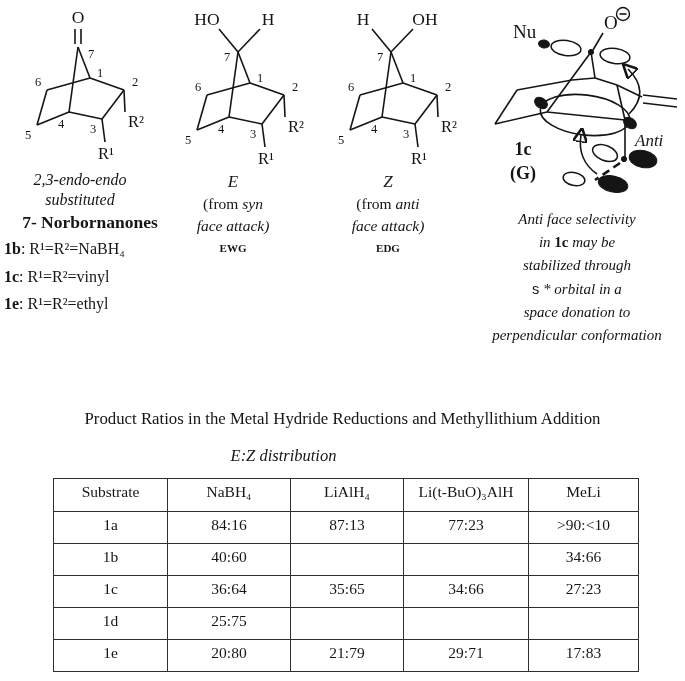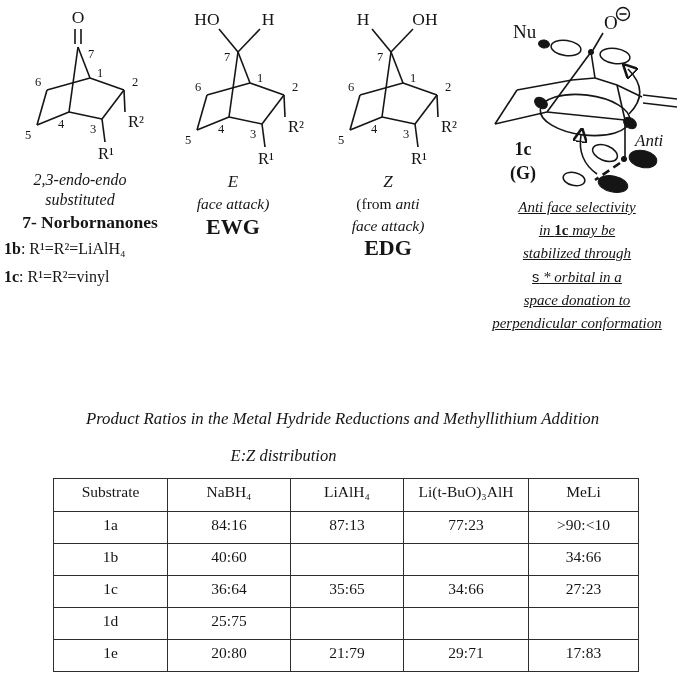--- a/index.html
+++ b/index.html
@@ -7,27 +7,27 @@
     position:relative; width:685px; height:681px; background:#ffffff;
     font-family:"Liberation Serif","DejaVu Serif",serif; color:#151515;
     overflow:hidden;
   }
   .abs { position:absolute; }
   .cap { text-align:center; }
   .it { font-style:italic; }
   .bd { font-weight:bold; }
   .capline { font-size:15.5px; line-height:21.5px; }
   .letterline { font-size:17px; line-height:22px; }
-  .groupline { font-size:22px; line-height:24px; }
+  .groupline { font-size:11px; line-height:24px; }
   .struct-cap1 { font-size:16px; line-height:20px;text-align:center; }
   .norb-title { font-size:17.5px; line-height:24px; }
   .sublist { font-size:16px; line-height:27.5px; white-space:nowrap; }
   .diag-cap { font-size:15px; line-height:23.2px; }
   .sigma { font-family:"Liberation Sans","DejaVu Sans",sans-serif; font-style:normal; font-size:14.5px; }
-  .main-title { width:685px; text-align:center; font-size:16.8px;font-style:italic; }
+  .main-title { width:685px; text-align:center; font-size:16.8px; }
   .subtitle { width:567px; text-align:center; font-size:16.5px; font-style:italic; }
   svg line, svg path, svg polyline { stroke:#151515; stroke-width:1.6; fill:none; }
   svg .lobe-open { fill:#ffffff; stroke:#151515; stroke-width:1.5; }
   svg .lobe-fill { fill:#151515; stroke:#151515; stroke-width:1; }
   svg .big-orb { fill:none; stroke:#151515; stroke-width:1.6; }
   svg text { fill:#151515; font-family:"Liberation Serif","DejaVu Serif",serif; }
   svg .num { font-size:12.5px; }
   svg .atom { font-size:17.5px; }
   svg .rlab { font-size:16.5px; }
   svg .dashb { stroke-dasharray:8 5; stroke-width:2.6; }
@@ -74,22 +74,23 @@
     <text class="rlab" x="90" y="153">R¹</text>
   </svg>
 
   <div class="abs cap it struct-cap1" style="left:0; top:170px; width:160px;">
     <div>2,3-endo-endo</div>
     <div>substituted</div>
   </div>
   <div class="abs cap bd norb-title" style="left:0; top:210px; width:180px;">7- Norbornanones</div>
 
   <div class="abs sublist" style="left:4px; top:235px;">
-    <div><span class="bd">1b</span><span>: R¹=R²=LiAlH₄</span></div>
+    <div><span class="bd">1b</span><span>: R¹=R²=NaBH₄</span></div>
     <div><span class="bd">1c</span><span>: R¹=R²=vinyl</span></div>
+    <div><span class="bd">1e</span><span>: R¹=R²=ethyl</span></div>
   </div>
 
   <svg class="abs" style="left:163px; top:4px;" width="145" height="165" viewBox="0 0 145 165">
     <line x1="75" y1="48" x2="56" y2="25"></line>
     <line x1="75" y1="48" x2="97" y2="25"></line>
     <text class="atom" x="44" y="21" text-anchor="middle">HO</text>
     <text class="atom" x="105" y="21" text-anchor="middle">H</text>
     <g>
       <line x1="75" y1="48" x2="87" y2="79"></line>
       <line x1="75" y1="48" x2="66" y2="113"></line>
@@ -108,20 +109,21 @@
     <text class="num" x="87" y="134">3</text>
     <text class="num" x="55" y="129">4</text>
     <text class="num" x="22" y="140">5</text>
     <text class="num" x="32" y="87">6</text>
     <text class="rlab" x="125" y="128">R²</text>
     <text class="rlab" x="95" y="160">R¹</text>
   </svg>
 
   <div class="abs cap" style="left:158px; top:171px; width:150px;">
     <div class="it letterline">E</div>
+    <div class="capline"><span>(from </span><span class="it">syn</span></div>
     <div class="capline it">face attack)</div>
     <div class="bd groupline">EWG</div>
   </div>
 
   <svg class="abs" style="left:313px; top:4px;" width="150" height="165" viewBox="0 0 150 165">
     <line x1="78" y1="48" x2="59" y2="25"></line>
     <line x1="78" y1="48" x2="100" y2="25"></line>
     <text class="atom" x="50" y="21" text-anchor="middle">H</text>
     <text class="atom" x="112" y="21" text-anchor="middle">OH</text>
     <g>
@@ -214,21 +216,21 @@
     </g>
 
     <path d="M152,112 Q174,90 151,67" marker-end="url(#ah)" stroke-width="1.8"></path>
     <path d="M120,172 Q100,158 104,133" marker-end="url(#ah)" stroke-width="1.8"></path>
 
     <text x="158" y="144" font-size="17" font-style="italic">Anti</text>
     <text x="46" y="153" font-size="18" font-weight="bold" text-anchor="middle">1c</text>
     <text x="46" y="177" font-size="18" font-weight="bold" text-anchor="middle">(G)</text>
   </svg>
 
-  <div class="abs cap it diag-cap" style="left:468px; top:196px; width:218px;text-decoration:underline;">
+  <div class="abs cap it diag-cap" style="left:468px; top:208px; width:218px;">
     <div>Anti face selectivity</div>
     <div><span>in </span><span class="bd" style="font-style:normal">1c</span><span> may be</span></div>
     <div>stabilized through</div>
     <div><span class="sigma">s</span><span> * orbital in a</span></div>
     <div>space donation to</div>
     <div>perpendicular conformation</div>
   </div>
 
   <div class="abs main-title" style="top:409px;">Product Ratios in the Metal Hydride Reductions and Methyllithium Addition</div>
   <div class="abs subtitle" style="top:446px;">E:Z distribution</div>

